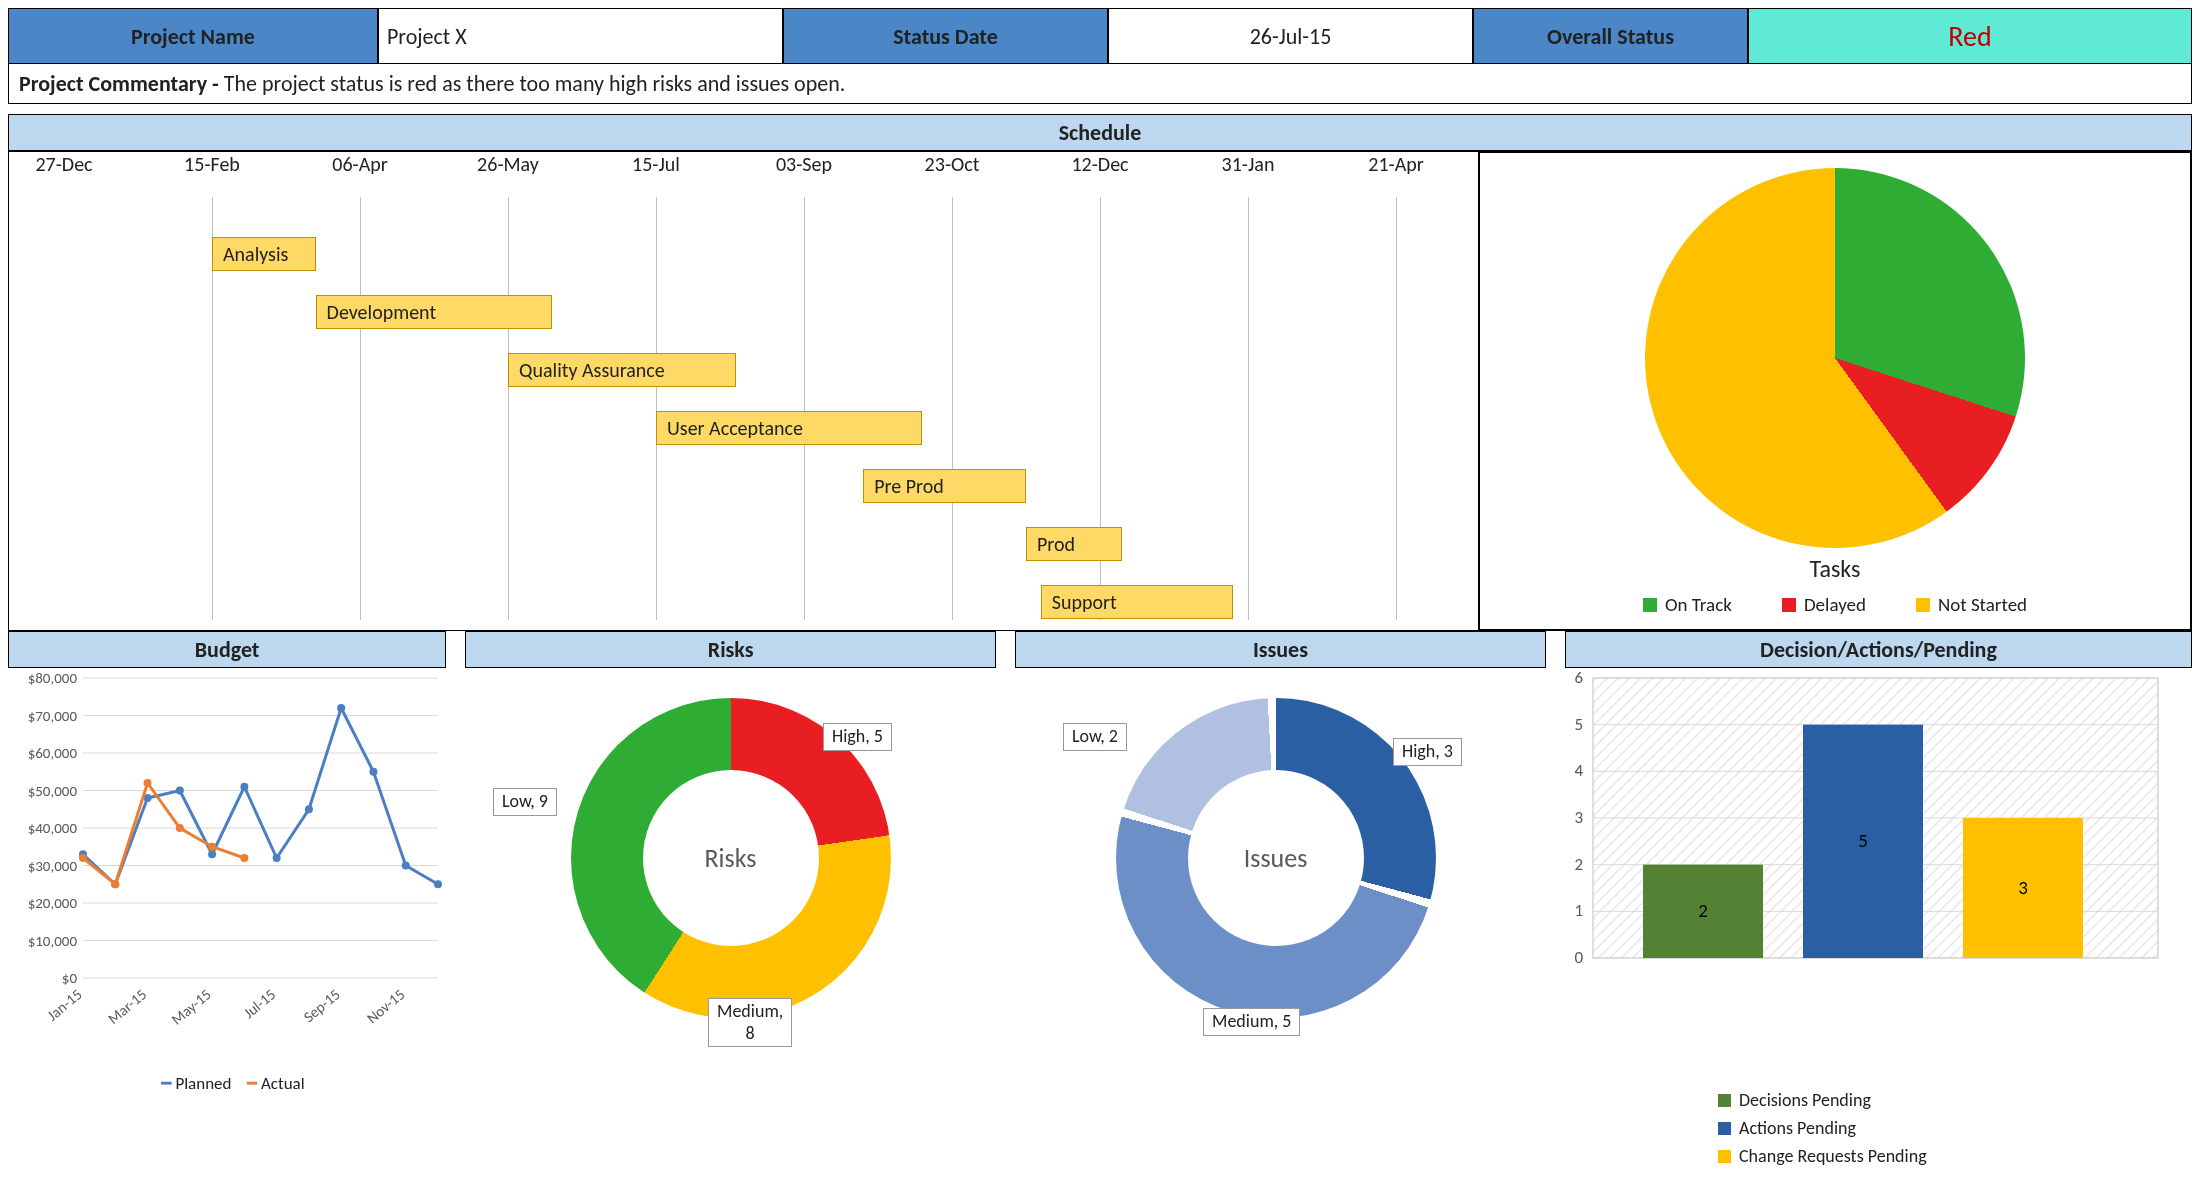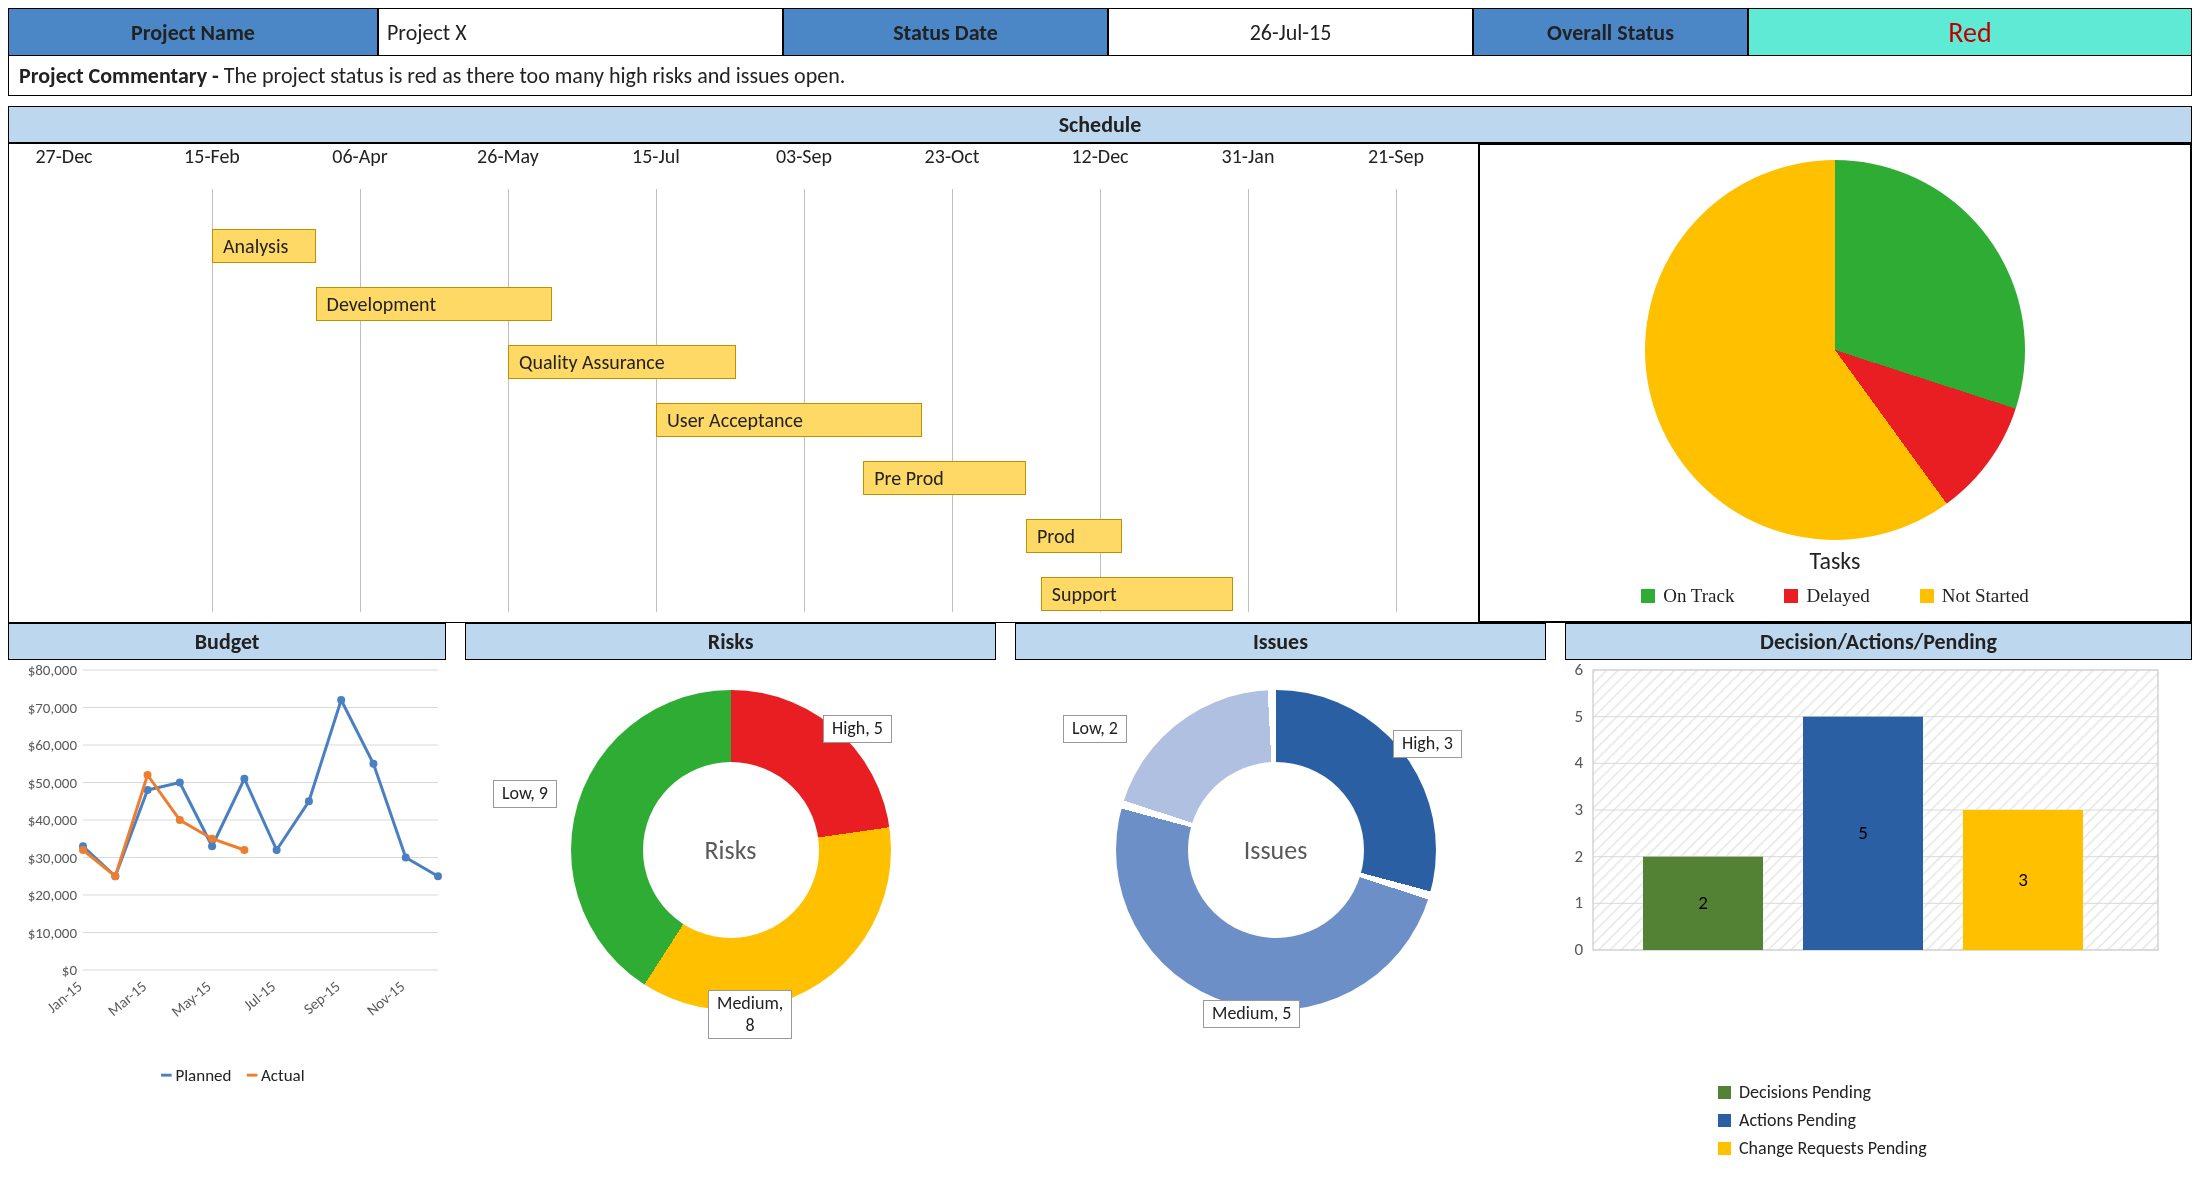--- a/index.html
+++ b/index.html
@@ -3,21 +3,21 @@
 <meta charset="utf-8">
 <style>
   * { box-sizing: border-box; }
   body {
     margin: 0; padding: 8px;
     font-family: Calibri, "Segoe UI", Arial, sans-serif;
     font-size: 18px; color: #222;
     width: 2200px; height: 1200px;
     background: #fff;
   }
-  .header-row { display: flex; height: 48px; }
+  .header-row { display: flex; height: 56px; }
   .hcell { display: flex; align-items: center; padding: 0 10px; border: 1px solid #000; font-size: 22px; }
   .hlabel { background: #4B87C7; font-weight: bold; justify-content: center; }
   .hvalue { background: #fff; justify-content: center; }
   .status-red { background: #5eead4; color: #C00000; font-size: 28px; font-weight: 500; }
   .commentary { padding: 6px 10px; font-size: 22px; border: 1px solid #000; border-top: none; }
   .commentary b { font-weight: bold; }
   .section-title { background: #BDD7EE; text-align: center; font-weight: bold; font-size: 22px; padding: 4px 0; border: 1px solid #000; }
 
   
   .schedule-wrap { display: flex; border-top: none; }
@@ -32,21 +32,21 @@
   .bottom-titles { display: flex; gap: 19px; }
   .bt-cell { background: #BDD7EE; text-align: center; font-weight: bold; font-size: 22px; padding: 4px 0; border: 1px solid #000; }
   .budget-col   { width: 450px; }
   .risks-col    { width: 545px; }
   .issues-col   { width: 545px; }
   .pending-col  { width: 644px; }
   .chart-box { height: 430px; position: relative; }
 
   
   .pie { border-radius: 50%; }
-  .pie-legend { display: flex; gap: 50px; justify-content: center; font-size: 19px; font-family: Liberation Serif, serif; }
+  .pie-legend { display: flex; gap: 50px; justify-content: center; font-size: 19px; }
   .sq { display: inline-block; width: 14px; height: 14px; margin-right: 8px; vertical-align: -1px; }
 
   
   .donut { border-radius: 50%; position: relative; }
   .donut::after { content:""; position:absolute; top:50%; left:50%; width:55%; height:55%; background:#fff; border-radius:50%; transform:translate(-50%,-50%); }
   .donut-center { position:absolute; top:50%; left:50%; transform:translate(-50%,-50%); font-size: 26px; color:#595959; z-index:2; }
   .d-label { position:absolute; background:#fff; border:1px solid #999; font-size:18px; padding:2px 8px; white-space:nowrap; text-align:center; line-height:1.2; z-index:3; }
 
   
   .bar-legend { font-size: 18px; }
@@ -84,21 +84,21 @@
       <div class="gantt-date" style="left: 647px;">15-Jul</div>
       <div class="grid-line" style="left: 647px;"></div>
       <div class="gantt-date" style="left: 795px;">03-Sep</div>
       <div class="grid-line" style="left: 795px;"></div>
       <div class="gantt-date" style="left: 943px;">23-Oct</div>
       <div class="grid-line" style="left: 943px;"></div>
       <div class="gantt-date" style="left: 1091px;">12-Dec</div>
       <div class="grid-line" style="left: 1091px;"></div>
       <div class="gantt-date" style="left: 1239px;">31-Jan</div>
       <div class="grid-line" style="left: 1239px;"></div>
-      <div class="gantt-date" style="left: 1387px;">21-Sep</div>
+      <div class="gantt-date" style="left: 1387px;">21-Apr</div>
       <div class="grid-line" style="left: 1387px;"></div>
       <div class="gantt-bar" style="left: 203px; top: 85px; width: 103.6px;">Analysis</div>
       <div class="gantt-bar" style="left: 306.6px; top: 143px; width: 236.8px;">Development</div>
       <div class="gantt-bar" style="left: 499px; top: 201px; width: 228px;">Quality Assurance</div>
       <div class="gantt-bar" style="left: 647px; top: 259px; width: 266.4px;">User Acceptance</div>
       <div class="gantt-bar" style="left: 854.2px; top: 317px; width: 162.8px;">Pre Prod</div>
       <div class="gantt-bar" style="left: 1017px; top: 375px; width: 96.2px;">Prod</div>
       <div class="gantt-bar" style="left: 1031.8px; top: 433px; width: 192px;">Support</div>
     </div>
   <div class="tasks-pie-area">

